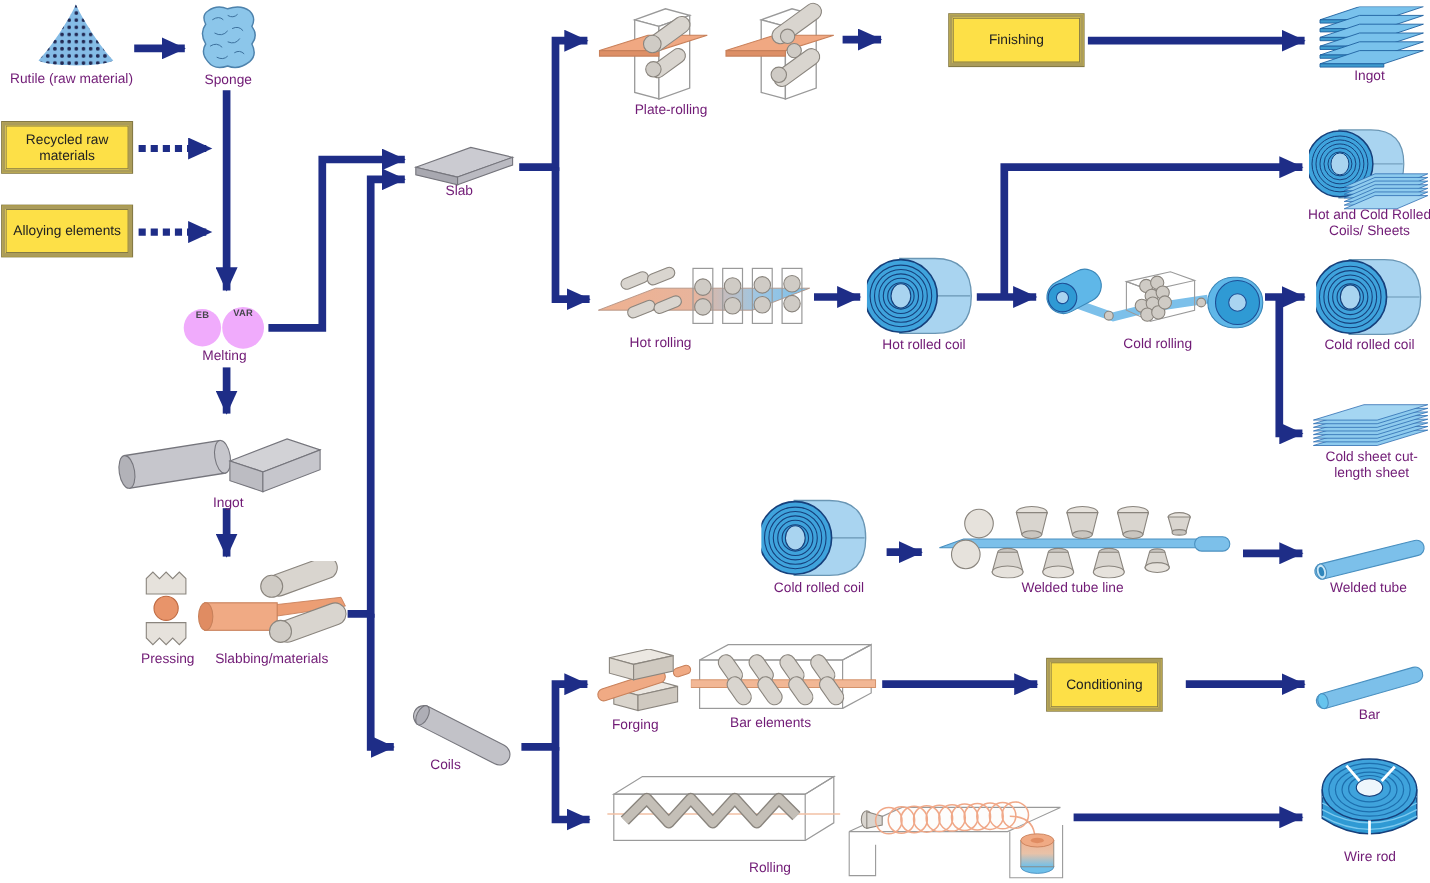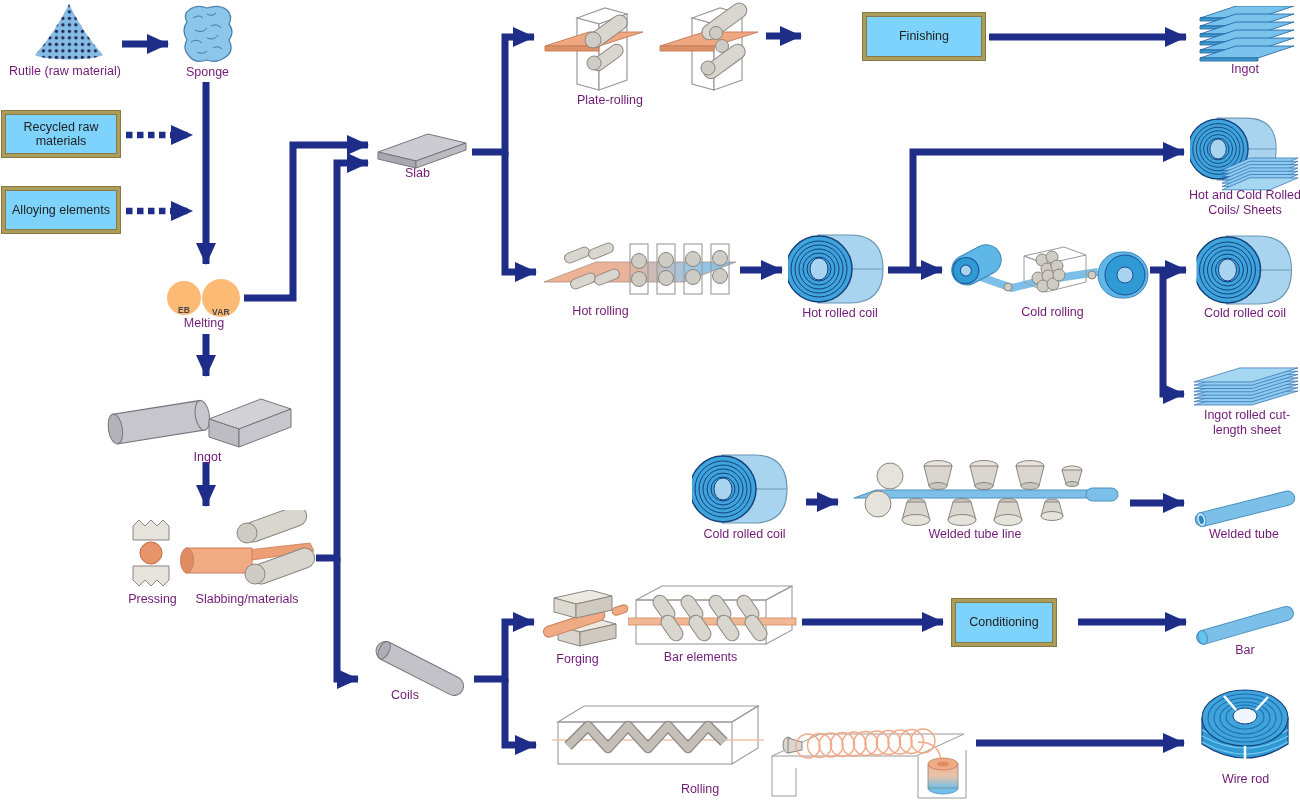--- a/index.html
+++ b/index.html
@@ -1,26 +1,26 @@
 <!DOCTYPE html>
 <html><head>
 <meta charset="utf-8">
 <style>
   html,body{margin:0;padding:0;background:#ffffff;}
   #canvas{position:relative;width:1300px;height:803px;background:#ffffff;overflow:hidden;
           font-family:"Liberation Sans", sans-serif;}
   #connectors{position:absolute;left:0;top:0;}
   .icon{position:absolute;}
   .lbl{position:absolute;text-align:center;font-size:12.5px;color:#701a75;line-height:1.18;}
-  .pbox{position:absolute;background:#7dd3fc;border:3px solid #ab9c5a;
+  .pbox{position:absolute;background:#fde047;border:3px solid #ab9c5a;
         box-shadow:0 0 0 1px #857a45, inset 0 0 0 1px #857a45;
         display:flex;align-items:center;justify-content:center;text-align:center;
         font-size:12.5px;color:#222;line-height:1.15;box-sizing:border-box;padding:2px;}
-  .mcircle{position:absolute;border-radius:50%;background:#fdba74;
-           display:flex;align-items:flex-end;justify-content:center;
+  .mcircle{position:absolute;border-radius:50%;background:#f0abfc;
+           display:flex;align-items:flex-start;justify-content:center;
            font-size:8.5px;font-weight:bold;color:#44464a;letter-spacing:.2px;}
 </style>
 </head>
 <body>
 
 <div id="canvas">
 
   <svg style="position:absolute;width:0;height:0" aria-hidden="true">
     <defs>
       <pattern id="dots" width="6.5" height="6.5" patternUnits="userSpaceOnUse">
@@ -312,21 +312,21 @@
       <path d="M4 39 L62 39 L108 25 L50 25 Z" fill="#8ecbee"></path>
       <path d="M4 35.7 L62 35.7 L108 21.7 L50 21.7 Z" fill="#8ecbee"></path>
       <path d="M4 32.4 L62 32.4 L108 18.4 L50 18.4 Z" fill="#8ecbee"></path>
       <path d="M4 29.1 L62 29.1 L108 15.1 L50 15.1 Z" fill="#8ecbee"></path>
       <path d="M4 25.8 L62 25.8 L108 11.8 L50 11.8 Z" fill="#8ecbee"></path>
       <path d="M4 22.5 L62 22.5 L108 8.5 L50 8.5 Z" fill="#8ecbee"></path>
       <path d="M4 19.2 L62 19.2 L108 5.2 L50 5.2 Z" fill="#8ecbee"></path>
       <path d="M4 15.9 L62 15.9 L108 1.9 L50 1.9 Z" fill="#a5d6f2"></path>
     </g>
   </svg>
-  <div class="lbl" style="left:1196px;top:408px;width:102px">Ingot rolled cut-length sheet</div>
+  <div class="lbl" style="left:1196px;top:408px;width:102px">Cold sheet cut-length sheet</div>
 
   <svg class="icon" style="left:692px;top:452px" width="97" height="74" viewBox="0 0 97 74">
     <use href="#sym-coil" x="0" y="1" width="97" height="72"></use>
   </svg>
   <div class="lbl" style="left:692px;top:527px;width:105px">Cold rolled coil</div>
 
   <svg class="icon" style="left:848px;top:452px" width="272" height="74" viewBox="0 0 272 74">
     <path d="M6 46 L246 46 L268 38 L28 38 Z" fill="#7cc0ea" stroke="#4a90c0"></path>
     <rect x="238" y="36" width="32" height="13" rx="6.5" fill="#7cc0ea" stroke="#4a90c0"></rect>
     <g fill="#e6e2dc" stroke="#8a857e">

